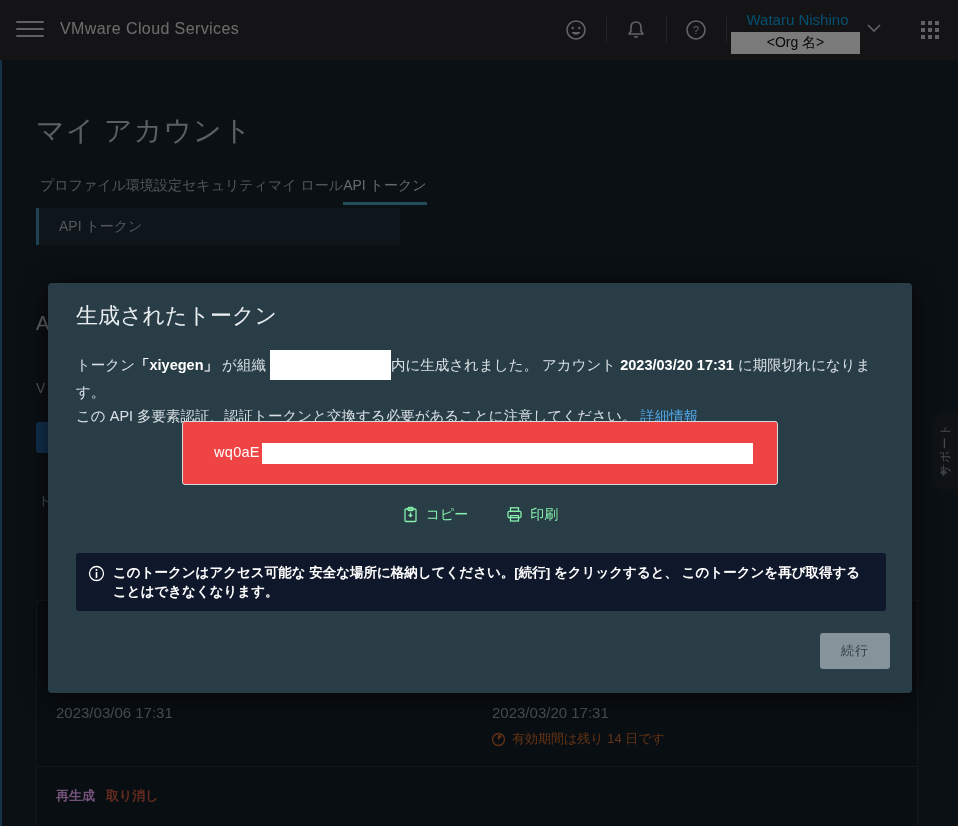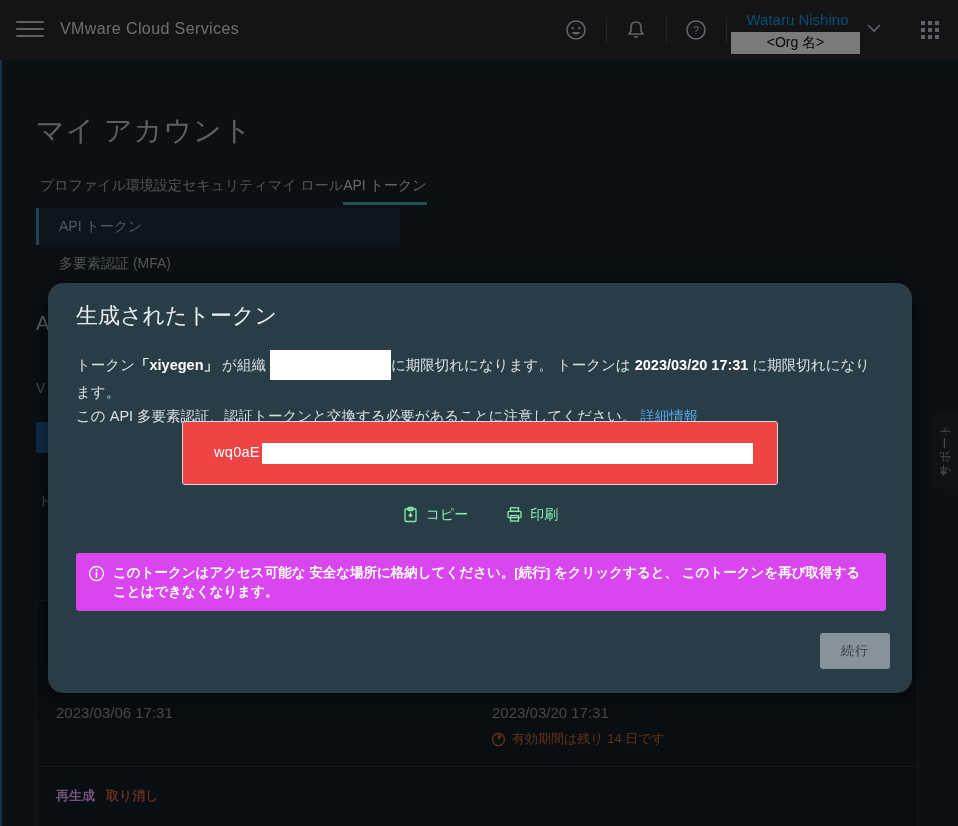--- a/index.html
+++ b/index.html
@@ -47,34 +47,34 @@
 
   .support { position:absolute; left:932px; top:353px; width:26px; height:76px; background:#23282e;
              border-radius:8px 0 0 8px; cursor:pointer; }
   .support-label { position:absolute; left:-16px; top:28px; width:58px; transform:rotate(-90deg);
                    font-size:12px; letter-spacing:1px; color:#959ba1; text-align:center; }
   .support-chev { position:absolute; left:7px; top:52px; font-size:13px; color:#7d9cb5; transform:rotate(-90deg); }
 
   
   .backdrop { position:absolute; inset:0; background:rgba(0,0,0,0.52); z-index:10; }
   .modal { position:absolute; left:48px; top:283px; width:864px; height:410px; background:#283d46;
-           border-radius:15px; box-shadow:0 3px 24px rgba(0,0,0,.65); z-index:20; }
+           border-radius:4px; box-shadow:0 3px 24px rgba(0,0,0,.65); z-index:20; }
   .m-title { position:absolute; left:28px; top:18px; font-size:22px; font-weight:400; color:#eaeef1; }
   .m-body { position:absolute; left:28px; top:67px; width:808px; font-size:14.5px; line-height:24px; color:#d9e0e5; }
   .m-body b { color:#ffffff; }
   .org-redact { display:inline-block; width:121px; height:30px; background:#ffffff; vertical-align:-10px; }
   .m-link { color:#52a8e8; cursor:pointer; }
   .tokenbox { position:absolute; left:134px; top:138px; width:596px; height:64px; background:#ef4444;
               border:1px solid #d6dadd; border-radius:3px; }
   .token-text { position:absolute; left:31px; top:22px; font-size:14.5px; color:#ffffff; letter-spacing:.3px; }
   .token-redact { position:absolute; left:79px; top:21px; width:491px; height:21px; background:#ffffff; }
   .m-actions { position:absolute; left:0; top:223px; width:864px; display:flex; justify-content:center; gap:38px; }
   .m-act { display:flex; align-items:flex-start; gap:7px; color:#86efac; font-size:14px; cursor:pointer; }
   .m-act svg { width:17px; height:17px; }
-  .banner { position:absolute; left:28px; top:270px; width:810px; min-height:56px; background:#d946ef;
+  .banner { position:absolute; left:28px; top:270px; width:810px; min-height:56px; background:#0f172a;
             border-radius:3px; display:flex; padding:10px 16px 10px 12px; gap:8px; }
   .banner svg { width:17px; height:17px; flex:0 0 17px; margin-top:2px; color:#fff; }
   .banner-text { font-size:13.5px; font-weight:600; color:#ffffff; line-height:19px; }
   .btn-continue { position:absolute; right:22px; top:350px; height:36px; padding:0 21px; background:#87939a;
                   border:none; border-radius:3px; font-family:inherit; font-size:13px; font-weight:500;
                   letter-spacing:1px; color:#2e3d44; cursor:default; }
 </style>
 </head>
 <body>
 
@@ -134,21 +134,20 @@
     <div class="tabs">
       <div class="tab">プロファイル</div>
       <div class="tab">環境設定</div>
       <div class="tab">セキュリティ</div>
       <div class="tab">マイ ロール</div>
       <div class="tab active">API トークン</div>
     </div>
 
     <div class="side">
       <div class="side-item selected">API トークン</div>
-      <div class="side-item">多要素認証 (MFA)</div>
     </div>
 
     <div class="frag-a">A</div>
     <div class="frag-v">V</div>
     <div class="frag-btn"></div>
     <div class="frag-to">ト</div>
 
     <div class="card"></div>
     <div class="val-created">2023/03/06 17:31</div>
     <div class="val-expires">2023/03/20 17:31</div>
@@ -169,21 +168,21 @@
       <div class="support-chev">«</div>
     </div>
   </div>
 
   <div class="backdrop"></div>
 
   <div class="modal">
     <div class="m-title">生成されたトークン</div>
 
     <div class="m-body">
-      <span>トークン</span><b>「xiyegen」</b><span> が組織 </span><span class="org-redact"></span><span>に期限切れになります。 トークンは </span><b>2023/03/20 17:31</b><span> に期限切れになります。</span><br>
+      <span>トークン</span><b>「xiyegen」</b><span> が組織 </span><span class="org-redact"></span><span>内に生成されました。 アカウント </span><b>2023/03/20 17:31</b><span> に期限切れになります。</span><br>
       <span>この API 多要素認証、認証トークンと交換する必要があることに注意してください。 </span><span class="m-link">詳細情報</span>
     </div>
 
     <div class="tokenbox">
       <div class="token-text">wq0aE</div>
       <div class="token-redact"></div>
     </div>
 
     <div class="m-actions">
       <div class="m-act">

